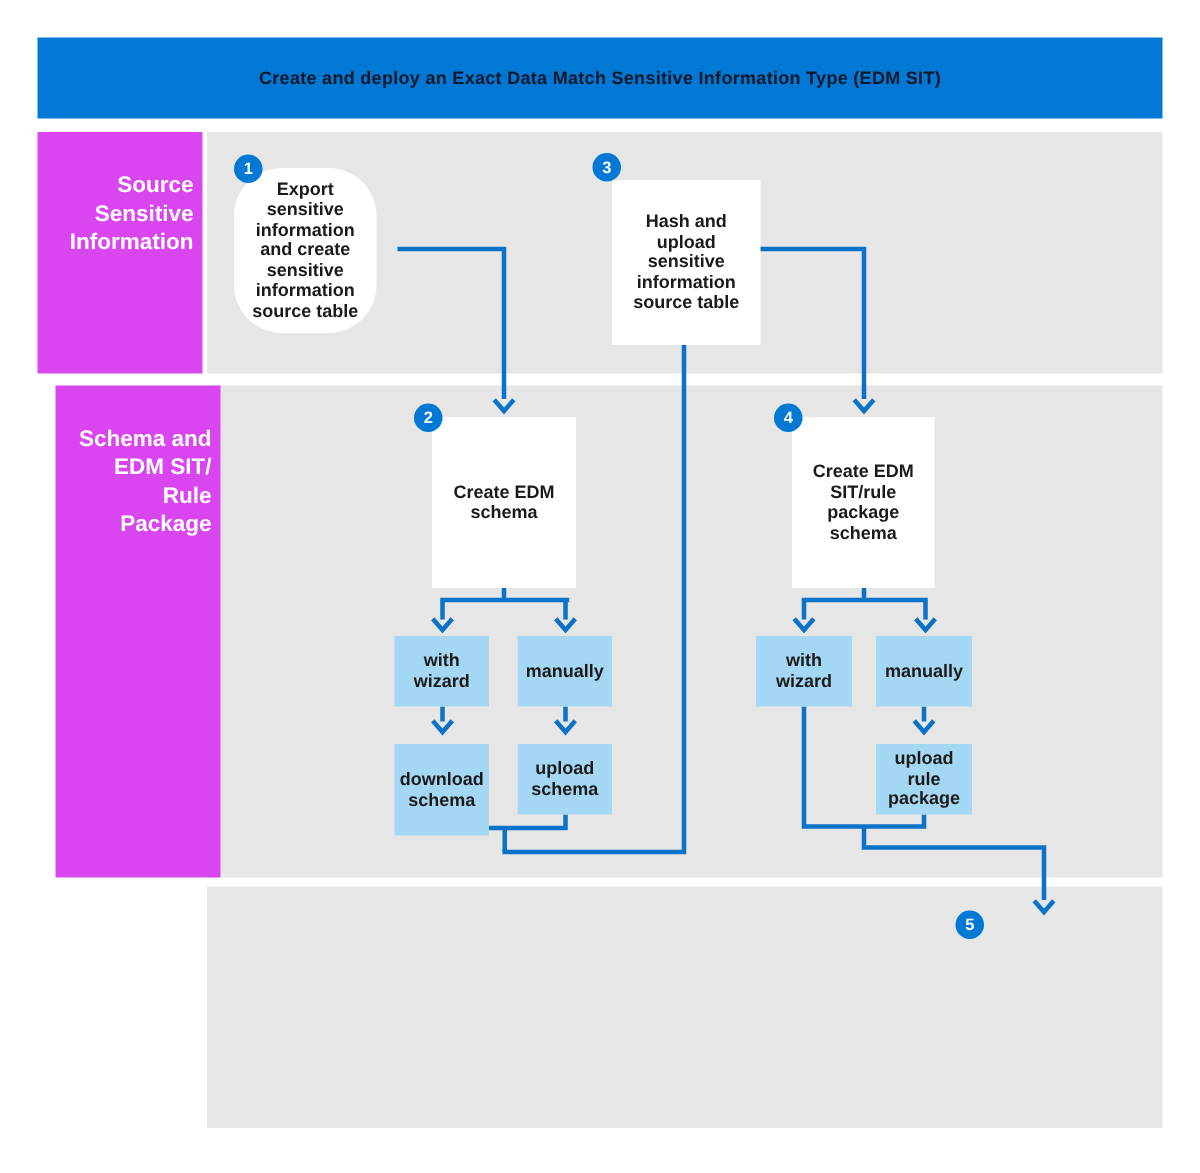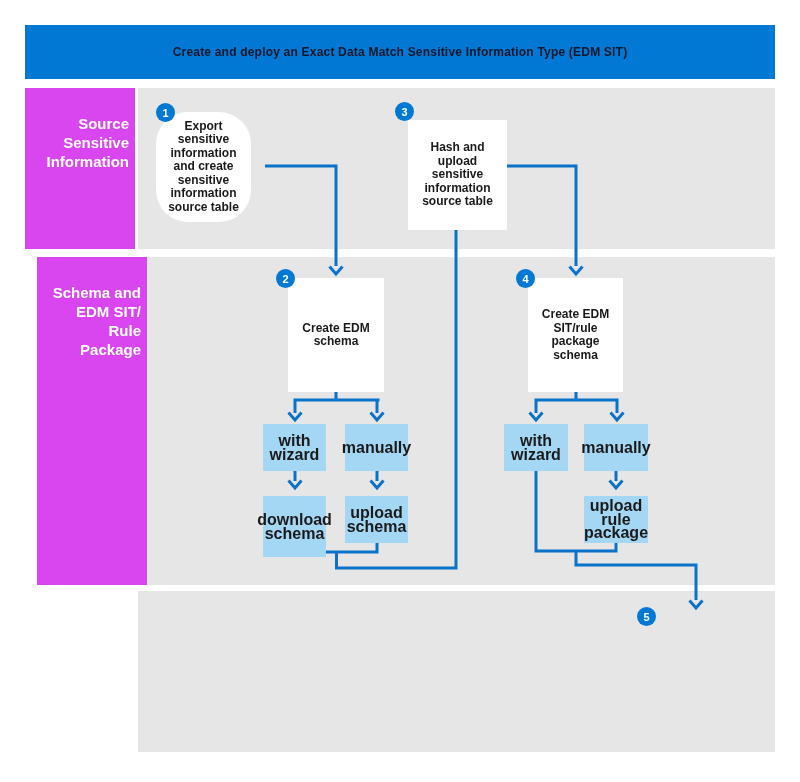--- a/index.html
+++ b/index.html
@@ -19,21 +19,21 @@
   }
   .row-band{left:138px;width:637px;background:#E6E6E6;z-index:0;}
   .connector-svg{left:0;top:0;z-index:1;}
   .cline{stroke:#0B72C9;stroke-width:3;fill:none;stroke-linejoin:miter;}
   .wbox{
     background:#ffffff;display:flex;align-items:center;justify-content:center;text-align:center;
     font-size:12px;font-weight:600;color:#1A1A1A;line-height:13.5px;white-space:pre-line;z-index:2;
   }
   .bbox{
     background:#A4D7F4;display:flex;align-items:center;justify-content:center;text-align:center;
-    font-size:16px;font-weight:600;color:#1A1A1A;line-height:13.5px;white-space:pre-line;z-index:2;
+    font-size:12px;font-weight:600;color:#1A1A1A;line-height:13.5px;white-space:pre-line;z-index:2;
   }
   .badge{
     width:19px;height:19px;border-radius:50%;background:#0078D4;color:#ffffff;
     display:flex;align-items:center;justify-content:center;font-size:11px;font-weight:700;z-index:3;
   }
 </style>
 </head>
 <body>
 
 <div class="canvas">

